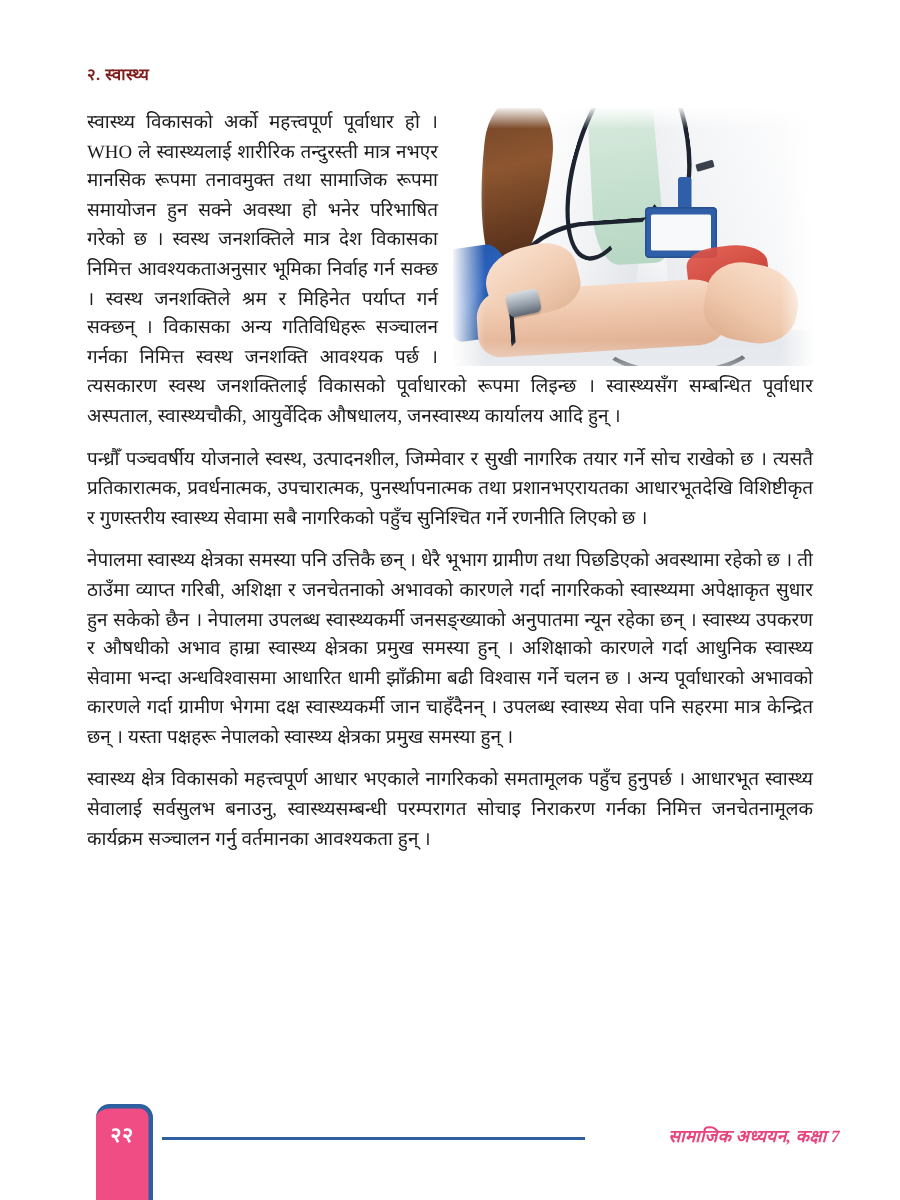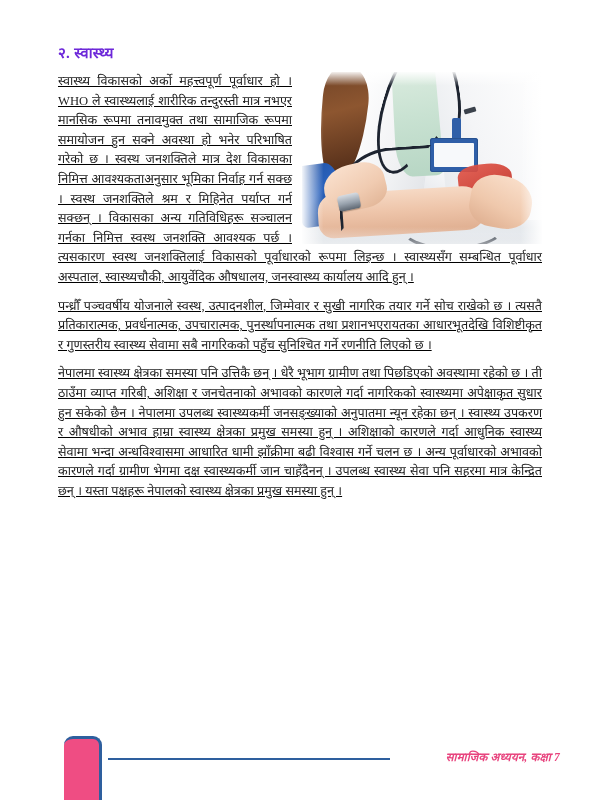--- a/index.html
+++ b/index.html
@@ -22,35 +22,34 @@
     height: 800px;
     background: #ffffff;
     box-sizing: border-box;
   }
 
   
   .section-heading {
     position: absolute;
     left: 58px;
     top: 44px;
-    font-size: 15px;
+    font-size: 11px;
     font-weight: 600;
-    color: #6d28d9;
+    color: #7f1d1d;
     letter-spacing: 0.3px;
     line-height: 1.2;
     white-space: nowrap;
   }
 
   
   .content {
     position: absolute;
     left: 58px;
     top: 72px;
     width: 484px;
-    text-decoration: underline;
   }
 
   
   .photo-float {
     float: right;
     width: 240px;
     height: 172px;
     margin: 0 0 4px 10px;
     position: relative;
     overflow: hidden;
@@ -279,21 +278,20 @@
   .page-number {
     position: absolute;
     left: 0;
     top: 7px;
     width: 100%;
     text-align: center;
     font-size: 14px;
     font-weight: 600;
     color: #ffffff;
     letter-spacing: .5px;
-    margin-left: 48px;
   }
   .footer-rule {
     position: absolute;
     left: 108px;
     top: 30px;
     width: 282px;
     height: 0;
     border-top: 2px solid #2e5f9e;
   }
   .footer-caption {
@@ -339,20 +337,21 @@
         <div class="ph-cord2"></div>
         <div class="ph-hand-l"></div>
         <div class="ph-chestpiece"></div>
         <div class="ph-vignette"></div>
       </div>
     </figure>
 
     <p class="body-text">स्वास्थ्य विकासको अर्को महत्त्वपूर्ण पूर्वाधार हो । WHO ले स्वास्थ्यलाई शारीरिक तन्दुरस्ती मात्र नभएर मानसिक रूपमा तनावमुक्त तथा सामाजिक रूपमा समायोजन हुन सक्ने अवस्था हो भनेर परिभाषित गरेको छ । स्वस्थ जनशक्तिले मात्र देश विकासका निमित्त आवश्यकताअनुसार भूमिका निर्वाह गर्न सक्छ । स्वस्थ जनशक्तिले श्रम र मिहिनेत पर्याप्त गर्न सक्छन् । विकासका अन्य गतिविधिहरू सञ्चालन गर्नका निमित्त स्वस्थ जनशक्ति आवश्यक पर्छ । त्यसकारण स्वस्थ जनशक्तिलाई विकासको पूर्वाधारको रूपमा लिइन्छ । स्वास्थ्यसँग सम्बन्धित पूर्वाधार अस्पताल, स्वास्थ्यचौकी, आयुर्वेदिक औषधालय, जनस्वास्थ्य कार्यालय आदि हुन् ।</p>
     <p class="body-text">पन्ध्रौँ पञ्चवर्षीय योजनाले स्वस्थ, उत्पादनशील, जिम्मेवार र सुखी नागरिक तयार गर्ने सोच राखेको छ । त्यसतै प्रतिकारात्मक, प्रवर्धनात्मक, उपचारात्मक, पुनर्स्थापनात्मक तथा प्रशानभएरायतका आधारभूतदेखि विशिष्टीकृत र गुणस्तरीय स्वास्थ्य सेवामा सबै नागरिकको पहुँच सुनिश्चित गर्ने रणनीति लिएको छ ।</p>
     <p class="body-text">नेपालमा स्वास्थ्य क्षेत्रका समस्या पनि उत्तिकै छन् । धेरै भूभाग ग्रामीण तथा पिछडिएको अवस्थामा रहेको छ । ती ठाउँमा व्याप्त गरिबी, अशिक्षा र जनचेतनाको अभावको कारणले गर्दा नागरिकको स्वास्थ्यमा अपेक्षाकृत सुधार हुन सकेको छैन । नेपालमा उपलब्ध स्वास्थ्यकर्मी जनसङ्ख्याको अनुपातमा न्यून रहेका छन् । स्वास्थ्य उपकरण र औषधीको अभाव हाम्रा स्वास्थ्य क्षेत्रका प्रमुख समस्या हुन् । अशिक्षाको कारणले गर्दा आधुनिक स्वास्थ्य सेवामा भन्दा अन्धविश्वासमा आधारित धामी झाँक्रीमा बढी विश्वास गर्ने चलन छ । अन्य पूर्वाधारको अभावको कारणले गर्दा ग्रामीण भेगमा दक्ष स्वास्थ्यकर्मी जान चाहँदैनन् । उपलब्ध स्वास्थ्य सेवा पनि सहरमा मात्र केन्द्रित छन् । यस्ता पक्षहरू नेपालको स्वास्थ्य क्षेत्रका प्रमुख समस्या हुन् ।</p>
+    <p class="body-text">स्वास्थ्य क्षेत्र विकासको महत्त्वपूर्ण आधार भएकाले नागरिकको समतामूलक पहुँच हुनुपर्छ । आधारभूत स्वास्थ्य सेवालाई सर्वसुलभ बनाउनु, स्वास्थ्यसम्बन्धी परम्परागत सोचाइ निराकरण गर्नका निमित्त जनचेतनामूलक कार्यक्रम सञ्चालन गर्नु वर्तमानका आवश्यकता हुन् ।</p>
 
   </div>
 
   <div class="footer">
     <div class="page-number-box">
       <div class="page-number">२२</div>
     </div>
     <div class="footer-rule"></div>
     <div class="footer-caption">सामाजिक अध्ययन, कक्षा 7</div>
   </div>

